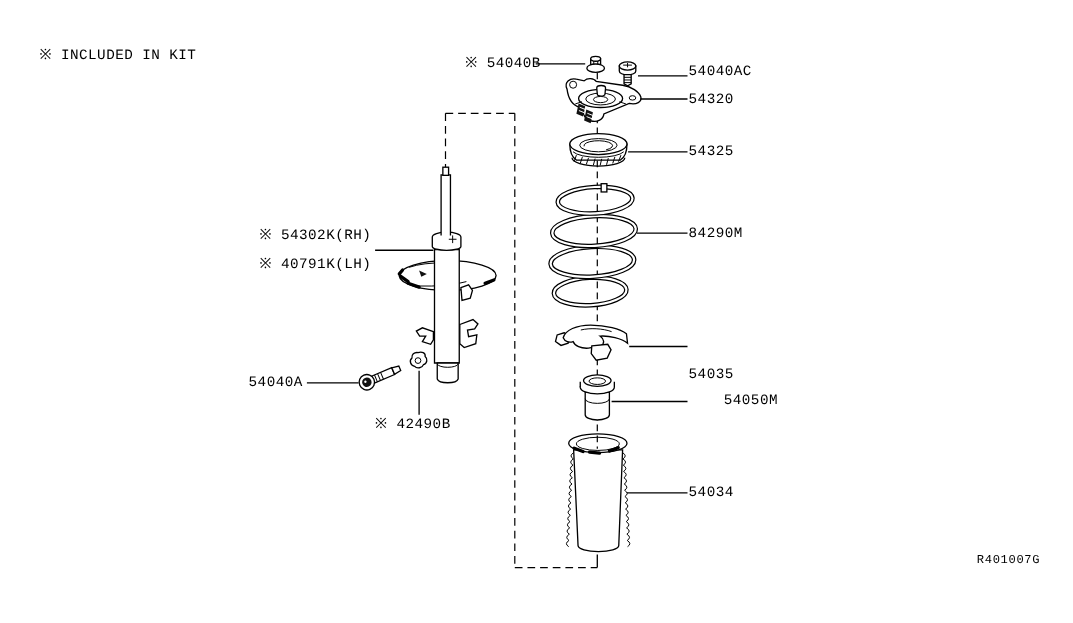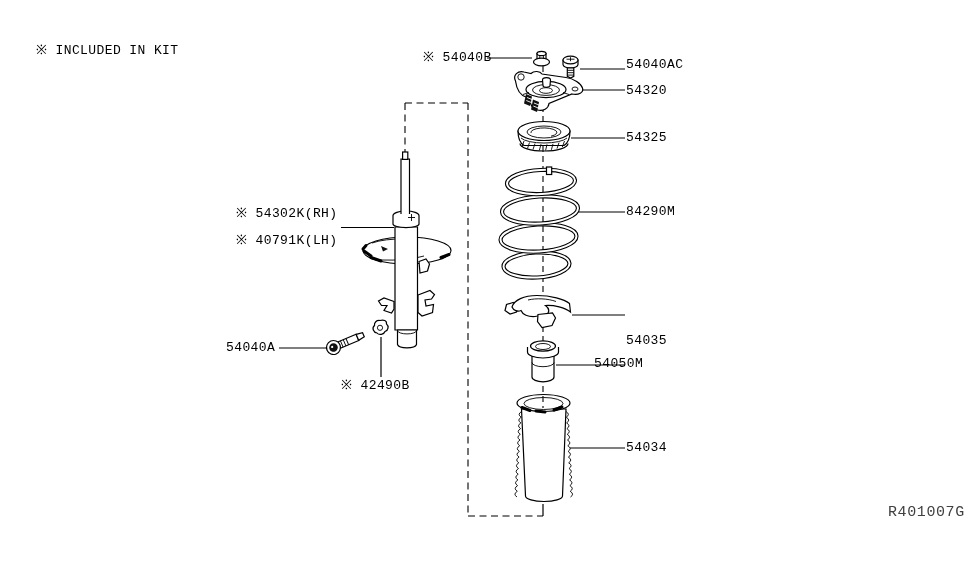--- a/index.html
+++ b/index.html
@@ -1,21 +1,21 @@
 <!DOCTYPE html>
 <html><head>
 <meta charset="utf-8">
 <style>
   html,body{margin:0;padding:0;background:#fff;}
   .stage{position:relative;width:975px;height:566px;background:#fff;overflow:hidden;
          font-family:Liberation Mono, monospace;}
   .stage svg{position:absolute;left:0;top:0;}
   .lbl{position:absolute;font-size:13px;line-height:14px;color:#000;
        letter-spacing:0.4px;white-space:nowrap;}
-  .refcode{position:absolute;font-size:15px;color:#404040;letter-spacing:0.6px;white-space:nowrap;}
+  .refcode{position:absolute;font-size:11px;color:#000000;letter-spacing:0.6px;white-space:nowrap;}
   .ln{stroke:#000;stroke-width:1.2;fill:none;}
   .thin{stroke:#000;stroke-width:0.9;fill:none;}
   .wfill{fill:#fff;stroke:#000;stroke-width:1.2;}
   .dash{stroke:#000;stroke-width:1.1;fill:none;stroke-dasharray:7 4.5;}
   .cdash{stroke:#000;stroke-width:1.1;fill:none;stroke-dasharray:6 4;}
   .dark{fill:#111;stroke:none;}
   .thick{stroke:#000;stroke-width:3;fill:none;stroke-linecap:round;}
 </style>
 </head>
 <body>
@@ -186,17 +186,17 @@
   <div class="lbl" style="left:626px;top:131px;">54325</div>
   <div class="lbl" style="left:626px;top:205px;">84290M</div>
 
   <div class="lbl" style="left:236px;top:207px;">※ 54302K(RH)</div>
   <div class="lbl" style="left:236px;top:234px;">※ 40791K(LH)</div>
 
   <div class="lbl" style="left:226px;top:341px;">54040A</div>
   <div class="lbl" style="left:341px;top:379px;">※ 42490B</div>
 
   <div class="lbl" style="left:626px;top:298px;margin-top:36px;">54035</div>
-  <div class="lbl" style="left:594px;top:357px;">54050M</div>
+  <div class="lbl" style="left:658px;top:357px;">54050M</div>
   <div class="lbl" style="left:626px;top:441px;">54034</div>
 
   <div class="refcode" style="left:888px;top:504px;">R401007G</div>
 </div>
 
 </body></html>

